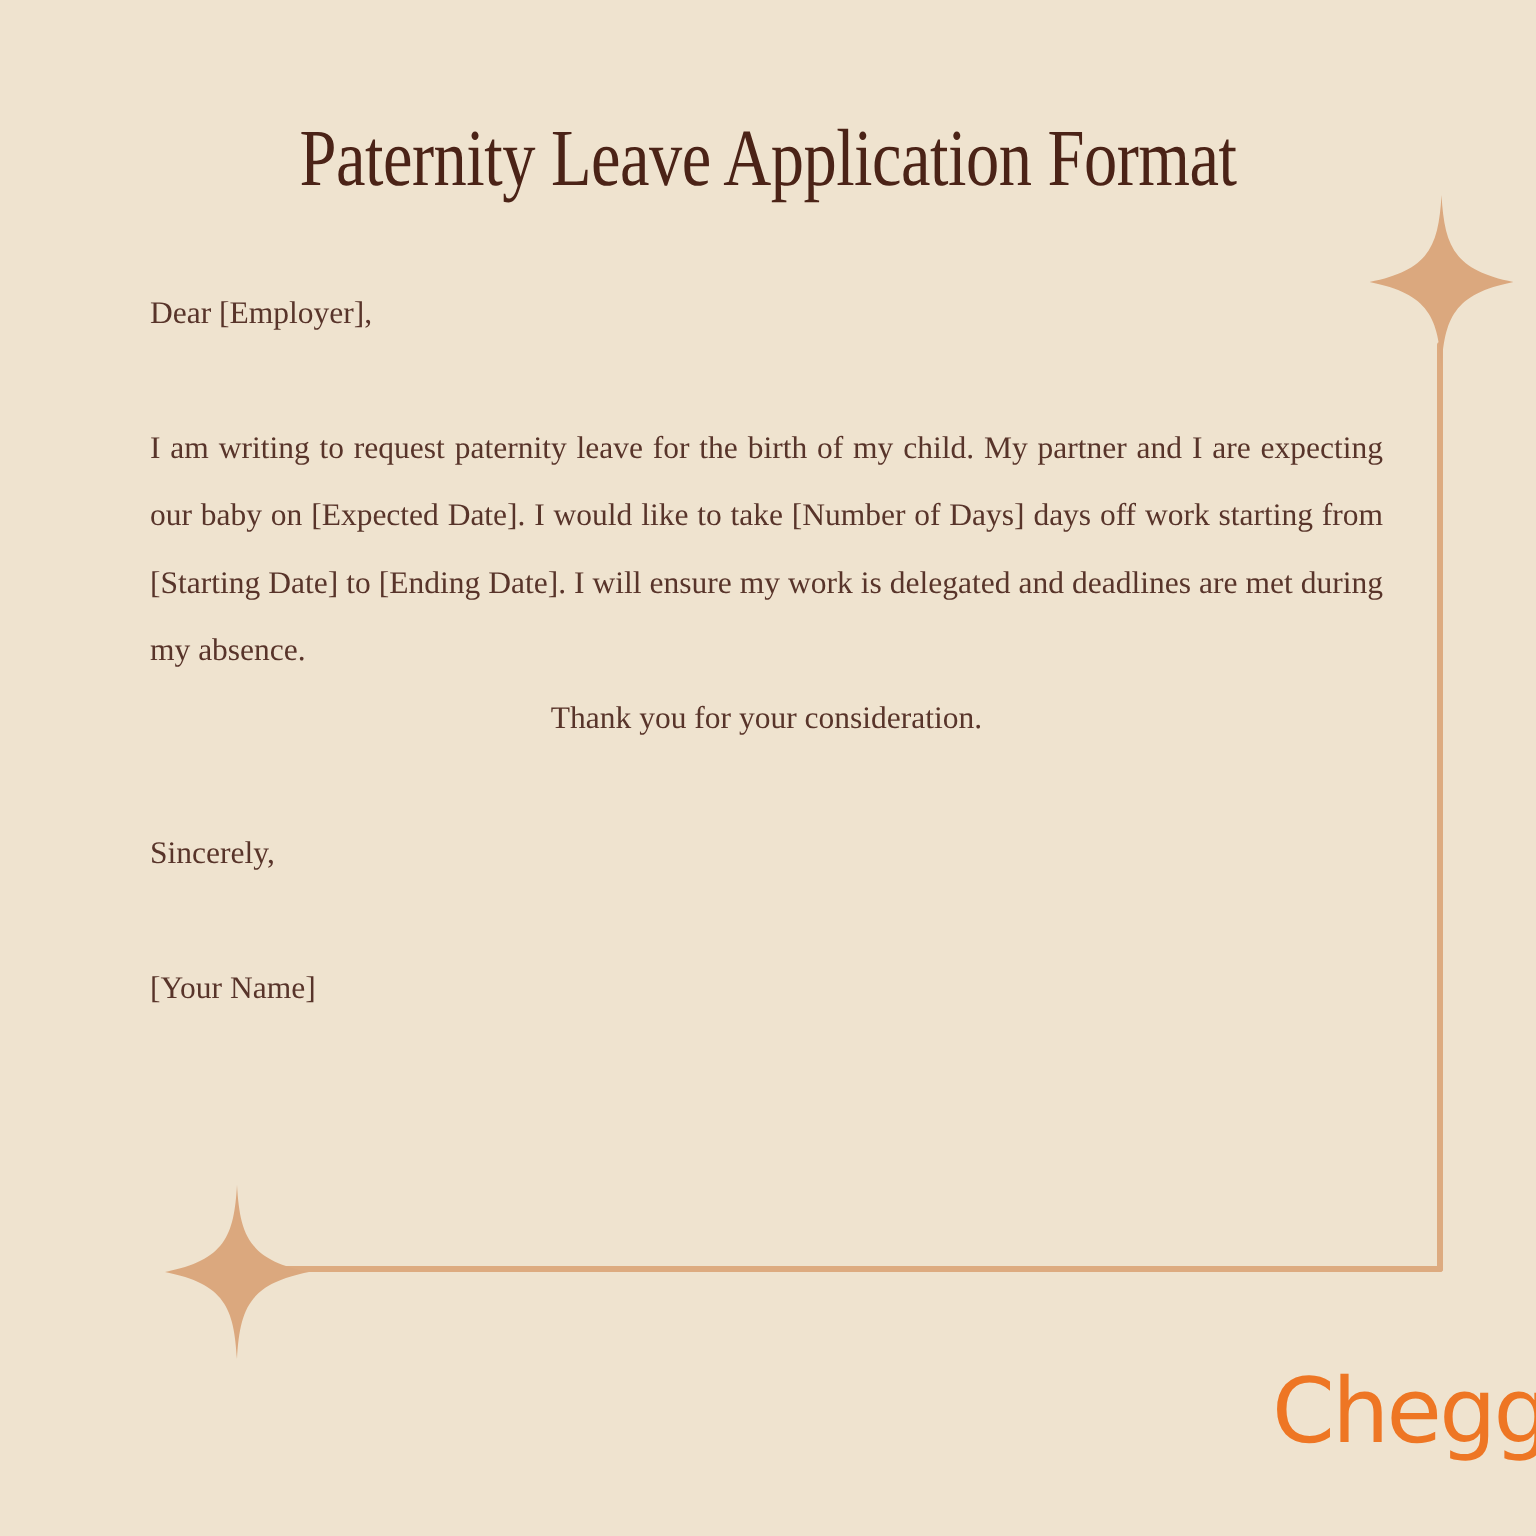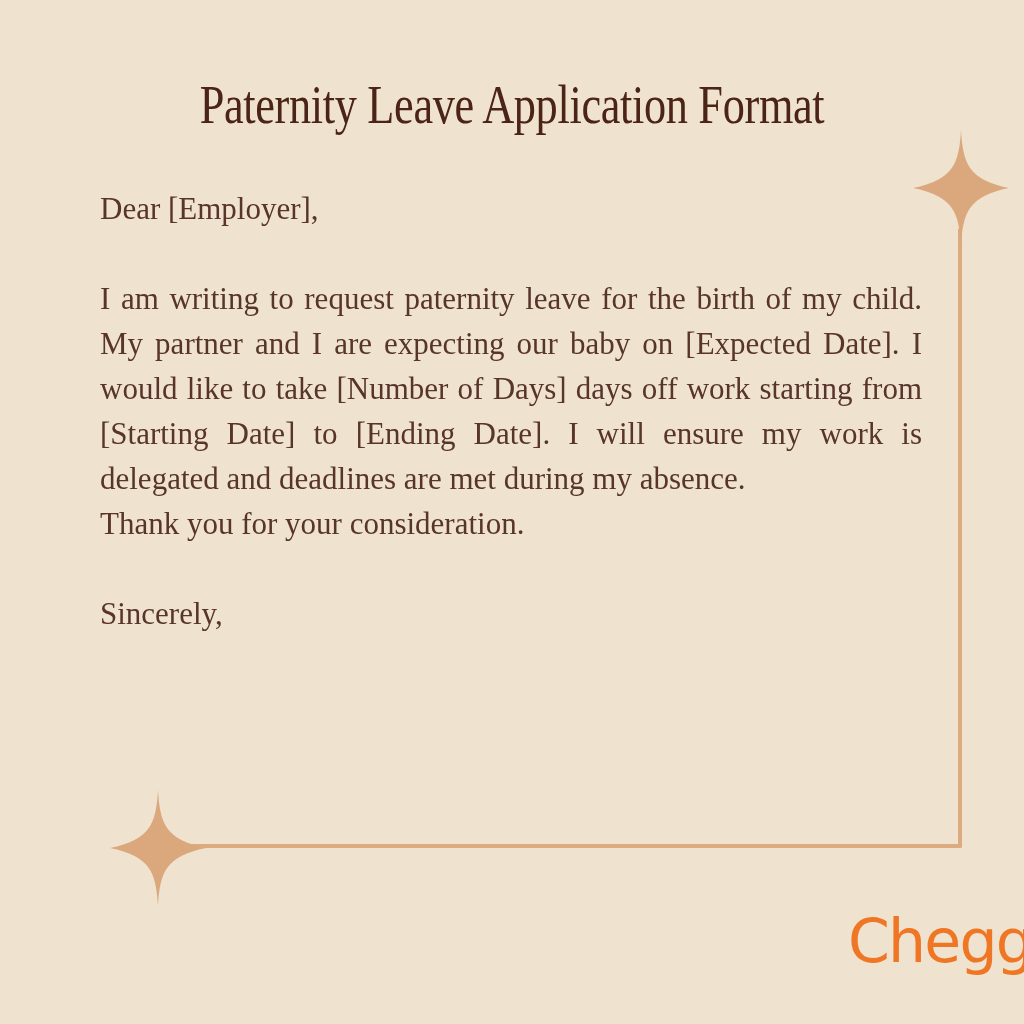--- a/index.html
+++ b/index.html
@@ -76,39 +76,39 @@
     white-space: nowrap;
   }
 
   
   .letter {
     position: absolute;
     left: 100px;
     top: 186px;
     width: 822px;
     color: #58342a;
-    font-size: 31px;
+    font-size: 21px;
     line-height: 45px;
     font-family: "Liberation Serif", "DejaVu Serif", serif;
   }
   .salutation {
     margin: 0;
     text-align: left;
   }
   .spacer-line {
     height: 45px;
   }
   .body-para {
     margin: 0;
     text-align: justify;
     text-justify: inter-word;
   }
   .plain-line {
     margin: 0;
-    text-align: left;
+    text-align: center;
   }
   .closing {
     margin: 0;
     text-align: left;
     font-family: Liberation Serif, serif;
   }
   .signature {
     margin: 0;
     text-align: left;
   }
@@ -152,17 +152,18 @@
     <p class="body-para">I am writing to request paternity leave for the birth of my child. My partner and I are expecting our baby on [Expected Date]. I would like to take [Number of Days] days off work starting from [Starting Date] to [Ending Date]. I will ensure my work is delegated and deadlines are met during my absence.</p>
 
     <p class="plain-line">Thank you for your consideration.</p>
 
     <div class="spacer-line"></div>
 
     <p class="closing">Sincerely,</p>
 
     <div class="spacer-line"></div>
 
+    <p class="signature">[Your Name]</p>
   </div>
 
   <div class="logo">Chegg</div>
 
 </div>
 
 </body></html>

